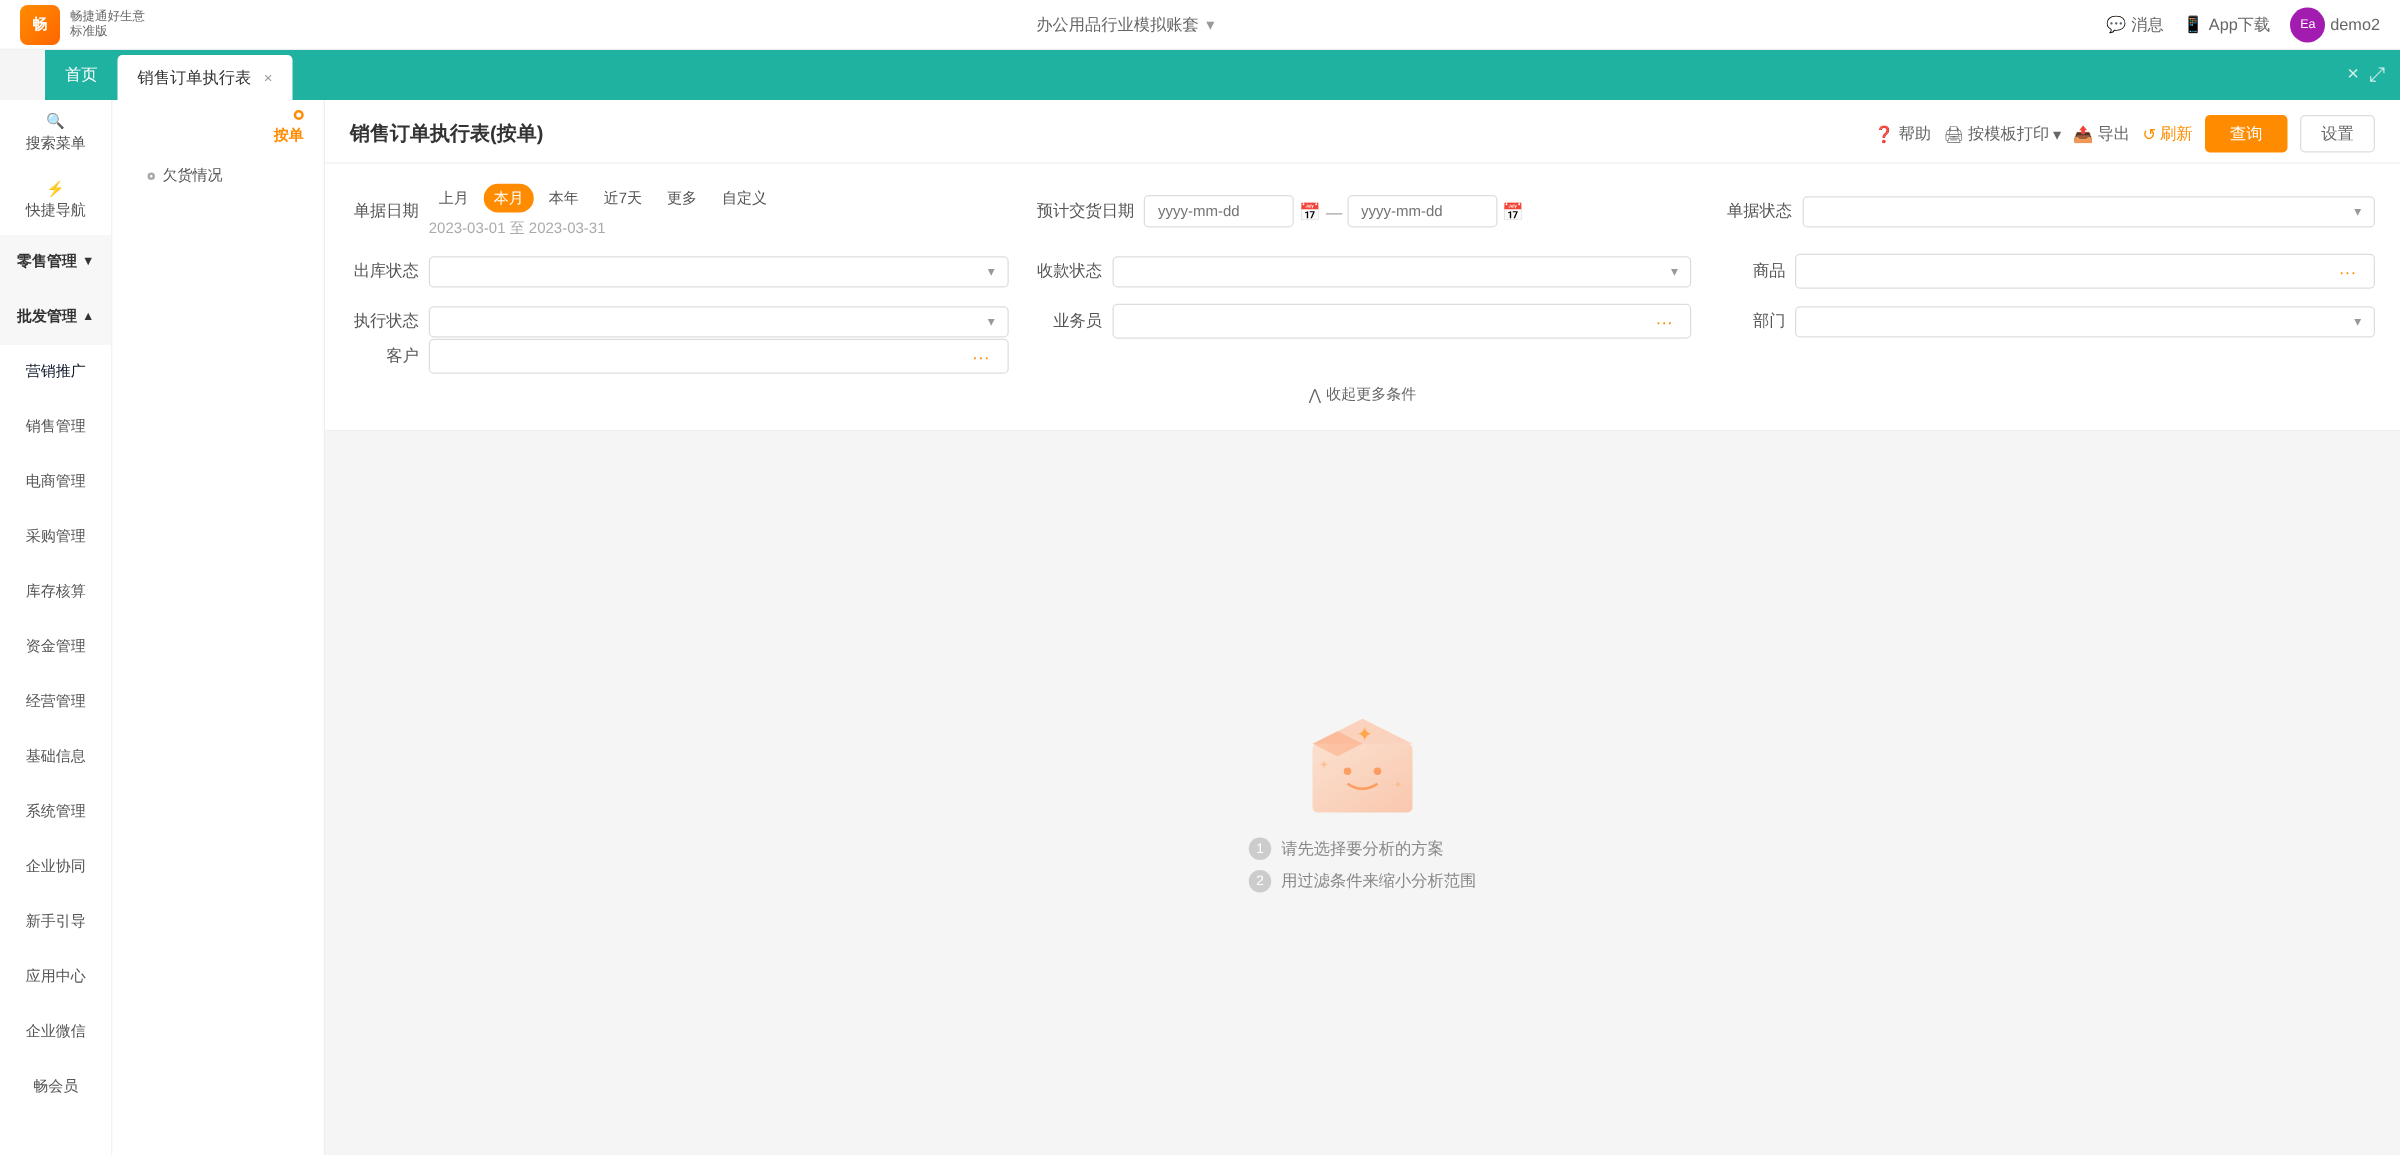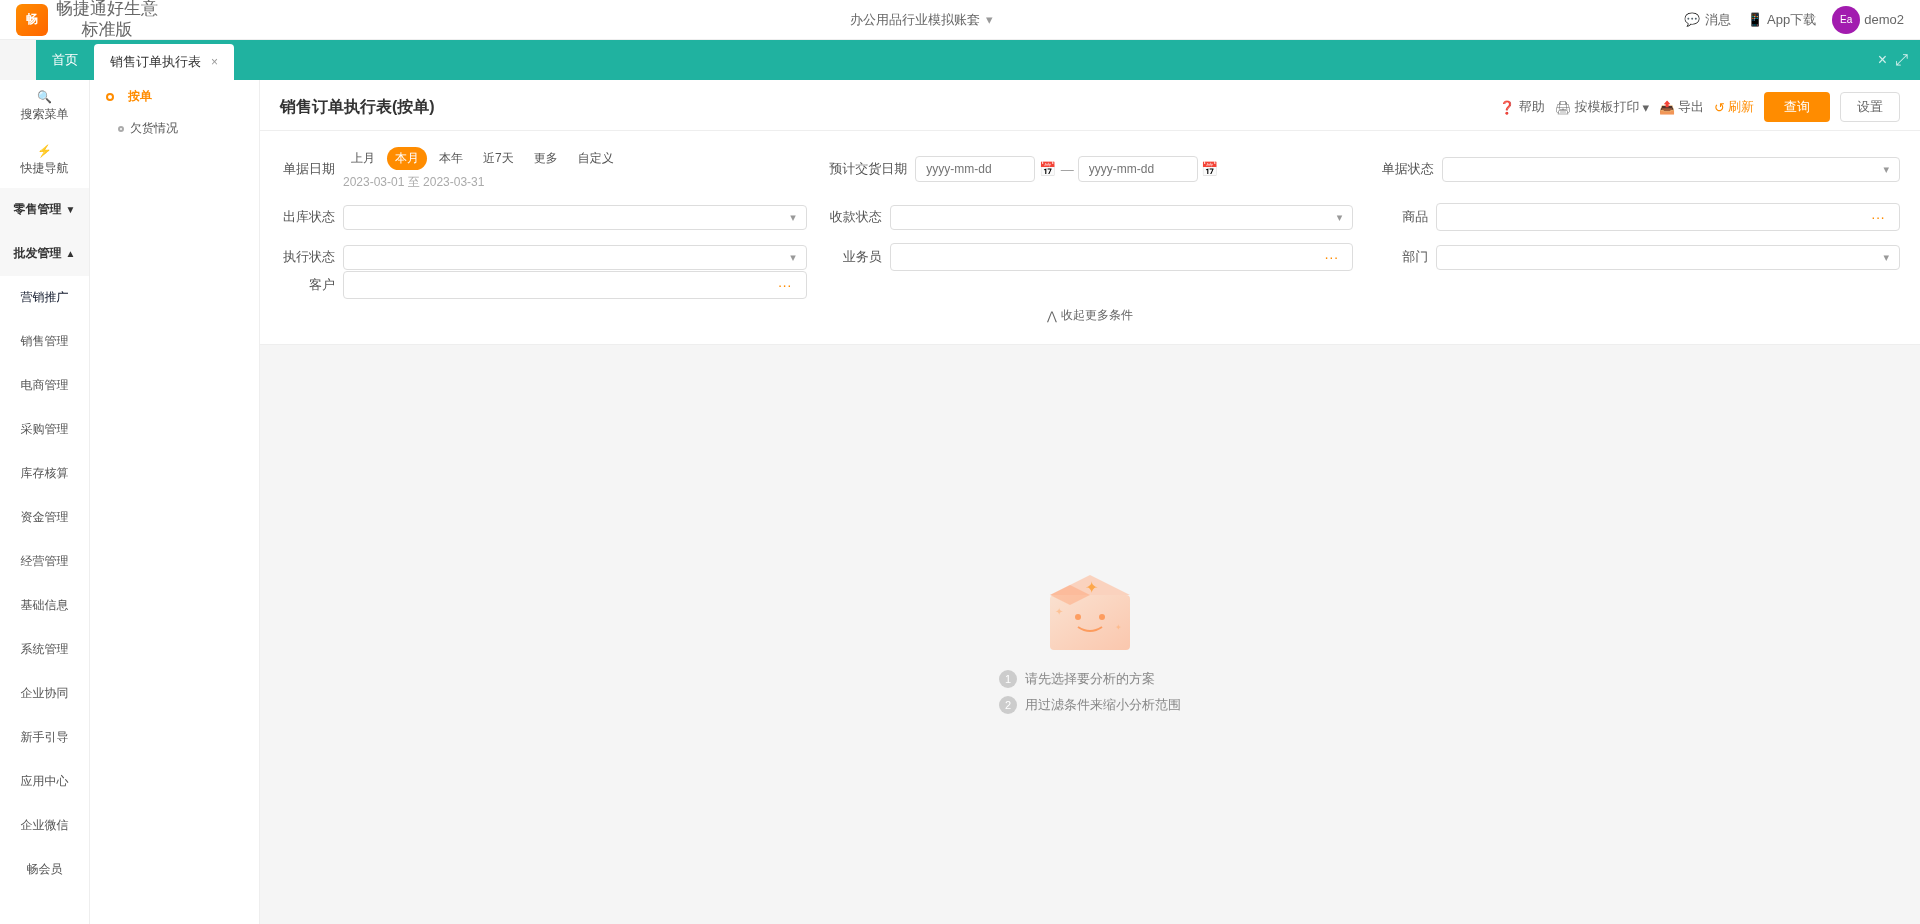--- a/index.html
+++ b/index.html
@@ -27,24 +27,23 @@
       background: linear-gradient(135deg, #ff8c00, #ff6600);
       border-radius: 6px;
       display: flex;
       align-items: center;
       justify-content: center;
       color: #fff;
       font-size: 12px;
       font-weight: bold;
     }
     .app-title-text {
-      font-size: 17px;
+      font-size: 10px;
       color: #666;
       line-height: 1.2;
-      text-align: center;
     }
     .top-header-center {
       display: flex;
       align-items: center;
       gap: 6px;
       color: #666;
       font-size: 13px;
     }
     .top-header-right {
       display: flex;
@@ -191,26 +190,27 @@
       width: 20px; height: 20px;
       border-radius: 50%;
       display: flex; align-items: center; justify-content: center;
       cursor: pointer;
       font-size: 13px;
     }
     .btn-circle.orange { background: #ff8c00; color: #fff; }
     .btn-circle.gray { background: #ddd; color: #666; }
     .scheme-item {
       display: flex;
-      align-items: center;
+      align-items: flex-end;
       padding: 8px 16px;
       font-size: 12px;
       cursor: pointer;
       color: #333;
-      gap: 14px;
+      gap: 4px;
+      flex-direction: column;
     }
     .scheme-item.active { color: #ff8c00; font-weight: bold; }
     .scheme-item .dot {
       width: 8px; height: 8px;
       border-radius: 50%;
       border: 2px solid #ff8c00;
       display: inline-block;
     }
     .scheme-sub-item {
       display: flex;

